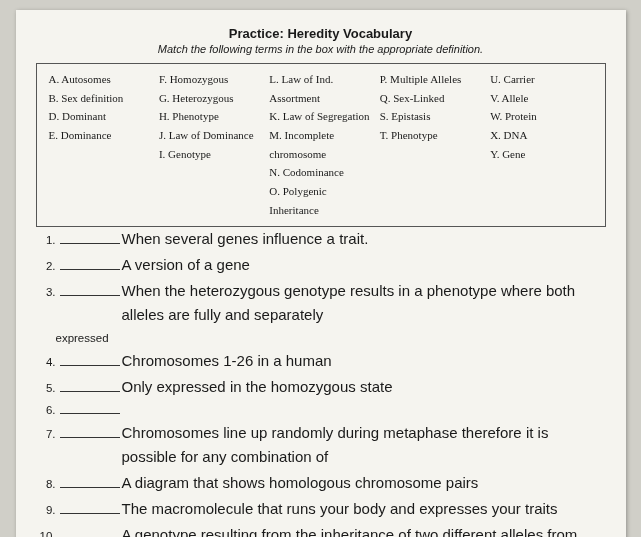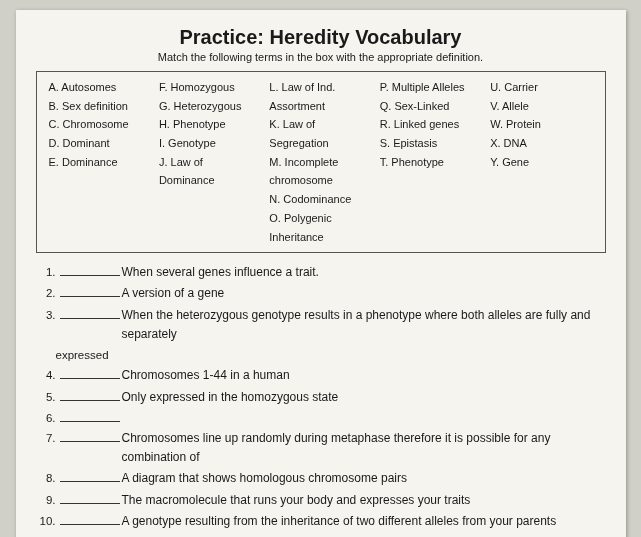--- a/index.html
+++ b/index.html
@@ -16,36 +16,38 @@
       padding: 10px;
     }
     .page {
       background: #f5f4ef;
       width: 610px;
       padding: 16px 20px 20px 20px;
       box-shadow: 1px 1px 4px rgba(0,0,0,0.3);
     }
     .title {
       text-align: center;
-      font-size: 20px;
+      font-size: 13px;
       font-weight: bold;
       margin-bottom: 2px;
     }
     .subtitle {
       text-align: center;
       font-size: 11px;
       margin-bottom: 8px;
+      font-style: italic;
     }
     .vocab-box {
       border: 1px solid #555;
       padding: 6px 8px;
-      margin-bottom: 10px;
+      margin-bottom: 0;
       display: flex;
       flex-direction: row;
       gap: 0;
+      font-family: Liberation Serif, serif;
     }
     .vocab-col {
       flex: 1;
       font-size: 11px;
       line-height: 1.7;
       padding: 0 4px;
     }
     .vocab-col:not(:last-child) {
       border-right: none;
     }
@@ -66,61 +68,59 @@
     }
     .q-line {
       display: inline-block;
       width: 60px;
       border-bottom: 1px solid #333;
       margin: 0 2px;
       vertical-align: bottom;
     }
     .q-text {
       flex: 1;
-      font-size: 12px;
+      font-size: 15px;
     }
     .q-continuation {
       padding-left: 20px;
       font-size: 11.5px;
       margin-bottom: 2px;
     }
   </style>
 </head>
 <body>
 
 <div class="page">
   <div class="title">Practice: Heredity Vocabulary</div>
   <div class="subtitle">Match the following terms in the box with the appropriate definition.</div>
 
   <div class="vocab-box">
     <div class="vocab-col" id="vc1">
         <div>A. Autosomes</div>
         <div>B. Sex definition</div>
-        <div>C. Chromosome</div>
         <div>D. Dominant</div>
         <div>E. Dominance</div>
       </div>
     <div class="vocab-col" id="vc2">
         <div>F. Homozygous</div>
         <div>G. Heterozygous</div>
         <div>H. Phenotype</div>
+        <div>J. Law of Dominance</div>
         <div>I. Genotype</div>
-        <div>J. Law of Dominance</div>
       </div>
     <div class="vocab-col" id="vc3">
         <div>L. Law of Ind. Assortment</div>
         <div>K. Law of Segregation</div>
         <div>M. Incomplete chromosome</div>
         <div>N. Codominance</div>
         <div>O. Polygenic Inheritance</div>
       </div>
     <div class="vocab-col" id="vc4">
         <div>P. Multiple Alleles</div>
         <div>Q. Sex-Linked</div>
-        <div>R. Linked genes</div>
         <div>S. Epistasis</div>
         <div>T. Phenotype</div>
       </div>
     <div class="vocab-col" id="vc5">
         <div>U. Carrier</div>
         <div>V. Allele</div>
         <div>W. Protein</div>
         <div>X. DNA</div>
         <div>Y. Gene</div>
       </div>
@@ -139,21 +139,21 @@
       </div>
       <div class="q-row">
         <span class="q-num">3.</span>
         <span class="q-line"></span>
         <span class="q-text">When the heterozygous genotype results in a phenotype where both alleles are fully and separately</span>
       </div>
       <div class="q-continuation">expressed</div>
       <div class="q-row">
         <span class="q-num">4.</span>
         <span class="q-line"></span>
-        <span class="q-text">Chromosomes 1-44 in a human</span>
+        <span class="q-text">Chromosomes 1-26 in a human</span>
       </div>
       <div class="q-row">
         <span class="q-num">5.</span>
         <span class="q-line"></span>
         <span class="q-text">Only expressed in the homozygous state</span>
       </div>
       <div class="q-row">
         <span class="q-num">6.</span>
         <span class="q-line"></span>
       </div>

